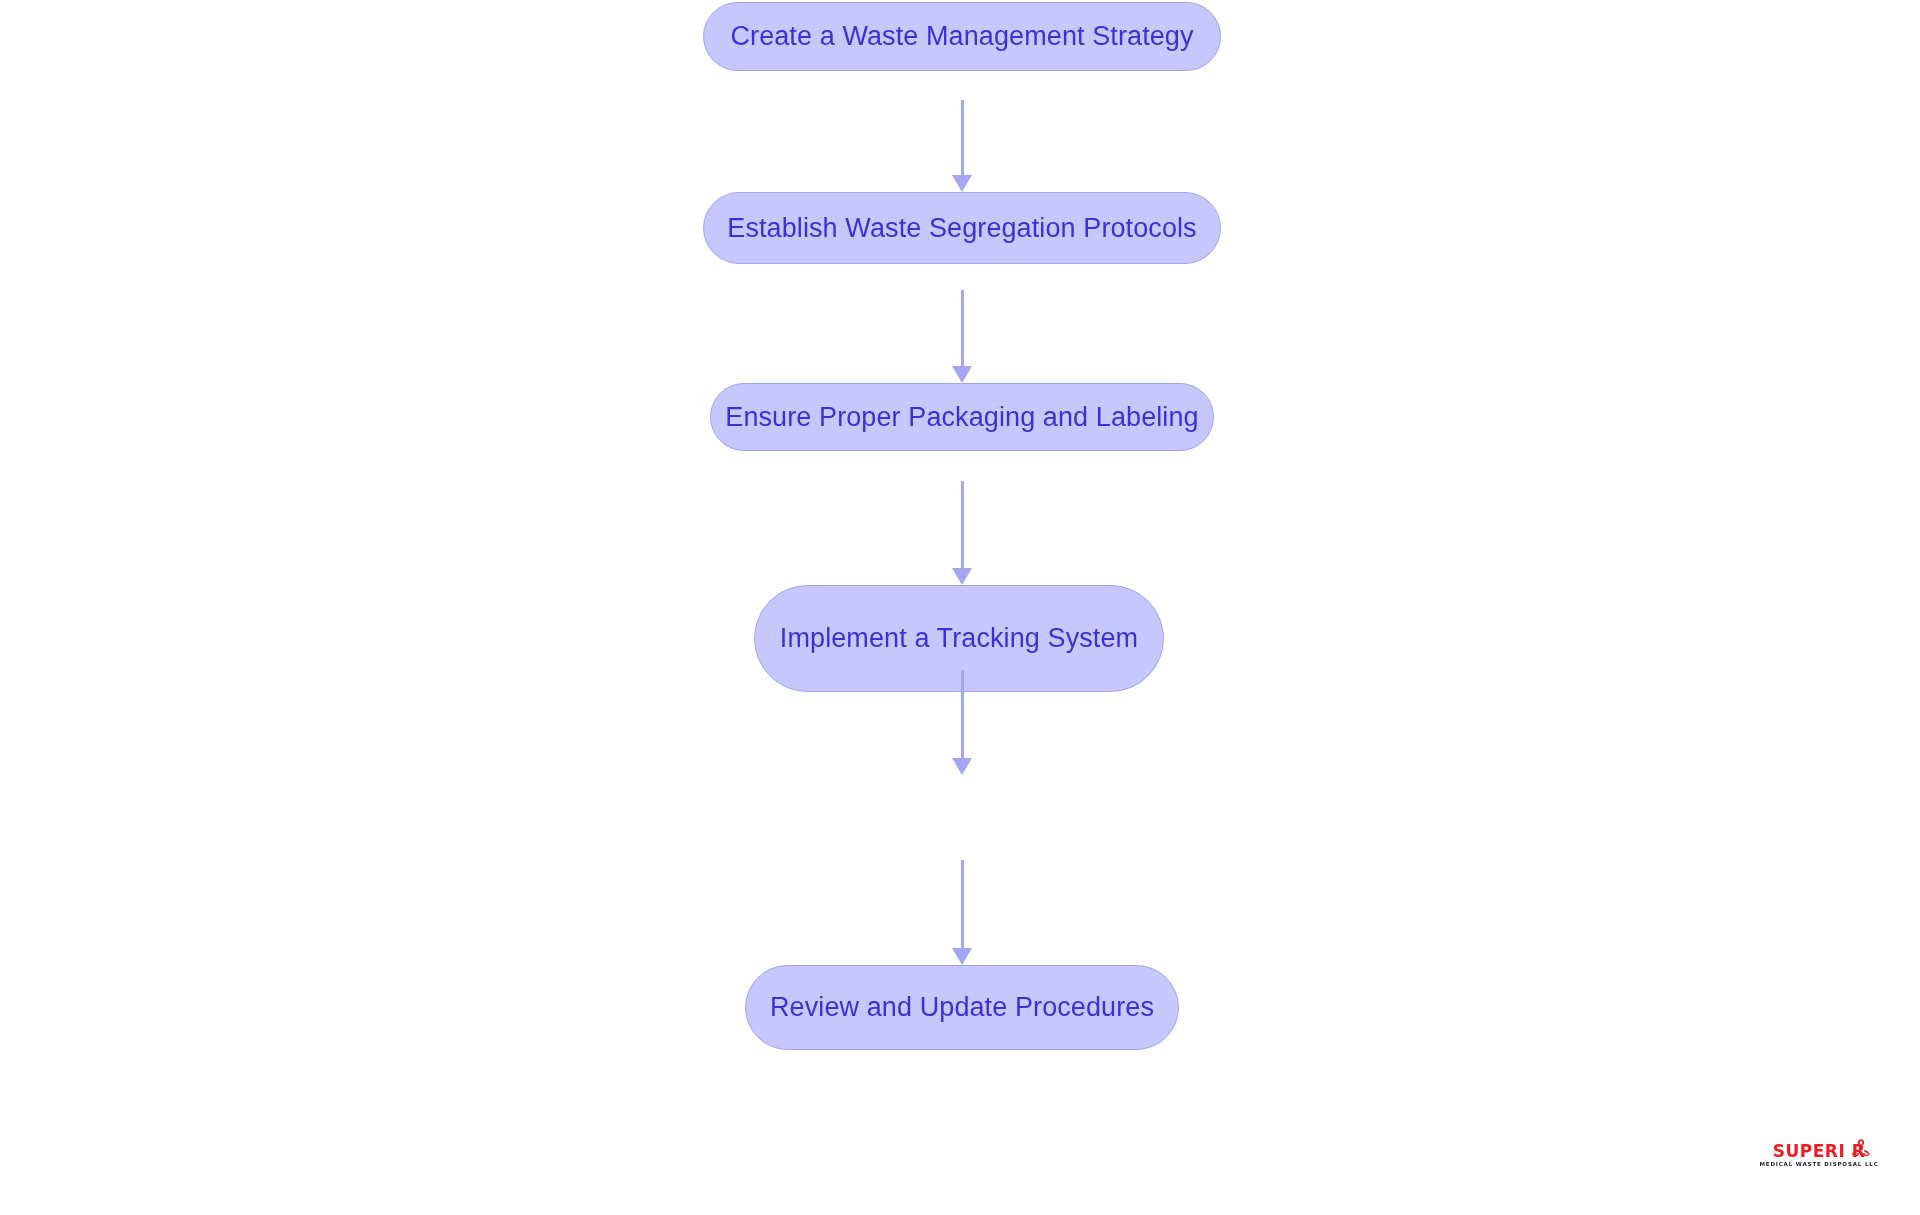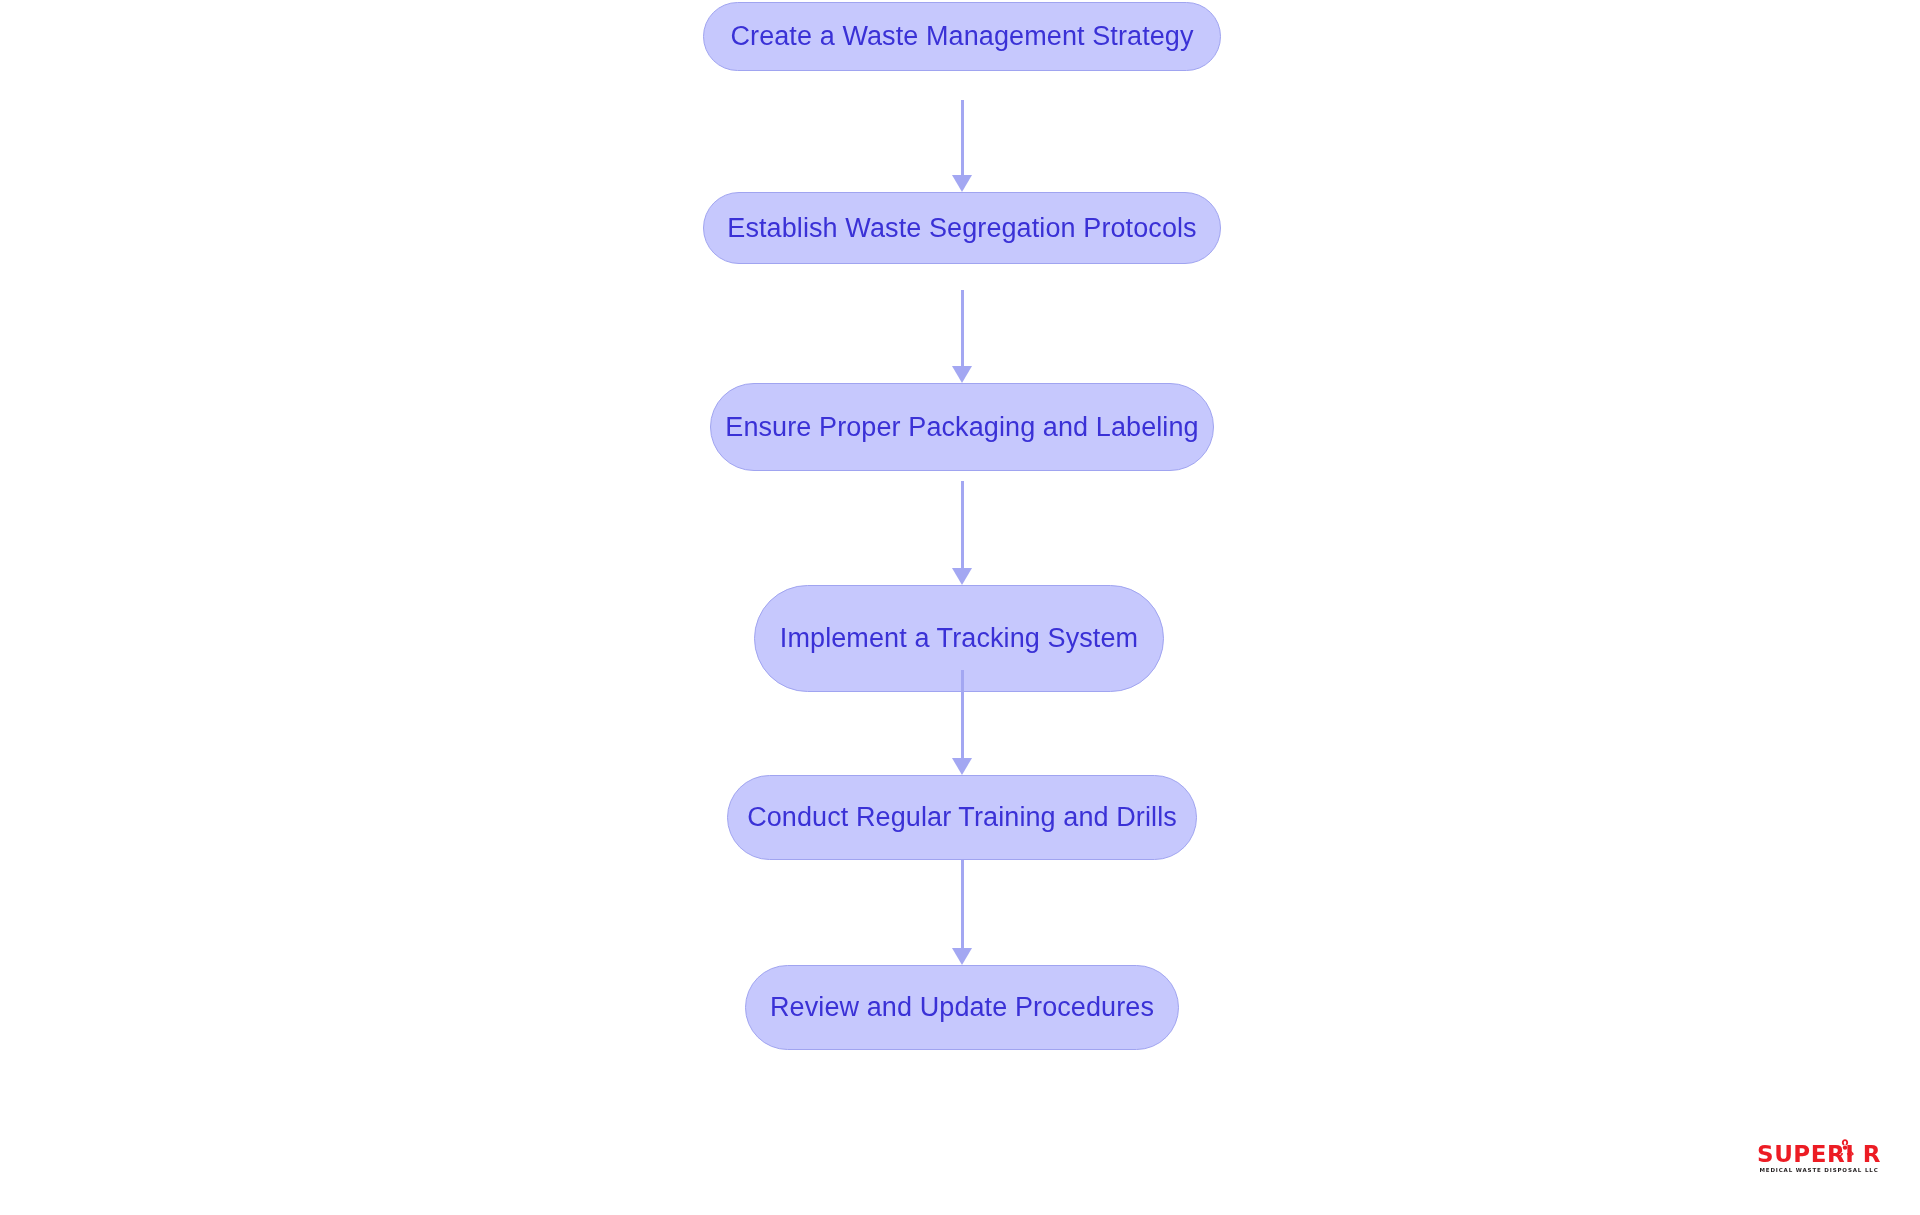--- a/index.html
+++ b/index.html
@@ -58,21 +58,21 @@
     width: 0;
     height: 0;
     border-left: 10px solid transparent;
     border-right: 10px solid transparent;
     border-top: 17px solid #a3a7f2;
   }
 
   
   #node-0 { left: 703px;  top: 2px;    width: 518px; height: 69px; }
   #node-1 { left: 703px;  top: 192px;  width: 518px; height: 72px; }
-  #node-2 { left: 710px;  top: 383px;  width: 504px; height: 88px; }
+  #node-2 { left: 710px;  top: 383px;  width: 504px; height: 68px; }
   #node-3 { left: 754px;  top: 585px;  width: 410px; height: 107px; }
   #node-4 { left: 727px;  top: 775px;  width: 470px; height: 85px; }
   #node-5 { left: 745px;  top: 965px;  width: 434px; height: 85px; }
 
   #conn-0 { left: 950px; top: 100px; height: 92px; }
   #conn-1 { left: 950px; top: 290px; height: 93px; }
   #conn-2 { left: 950px; top: 481px; height: 104px; }
   #conn-3 { left: 950px; top: 670px; height: 105px; }
   #conn-4 { left: 950px; top: 860px; height: 105px; }
 
@@ -84,21 +84,21 @@
     width: 122px;
     height: 32px;
     display: flex;
     flex-direction: column;
     align-items: center;
     justify-content: flex-start;
   }
   #brand-logo .brand-wordmark {
     position: relative;
     font-family: "DejaVu Sans", sans-serif;
-    font-size: 23px;
+    font-size: 17px;
     font-weight: bold;
     color: #ec1c24;
     letter-spacing: 0.5px;
     line-height: 1;
     white-space: nowrap;
   }
   #brand-logo .brand-biohazard {
     position: absolute;
     left: 78px;
     top: -5px;
@@ -143,21 +143,20 @@
     <div class="conn-head"></div>
   </div>
 
   <div class="flow-node" id="node-3">Implement a Tracking System</div>
 
   <div class="flow-connector" id="conn-3">
     <div class="conn-line"></div>
     <div class="conn-head"></div>
   </div>
 
-  <div class="flow-node" id="node-4">Conduct Regular Training and Drills</div>
 
   <div class="flow-connector" id="conn-4">
     <div class="conn-line"></div>
     <div class="conn-head"></div>
   </div>
 
   <div class="flow-node" id="node-5">Review and Update Procedures</div>
 
 </div>
 

